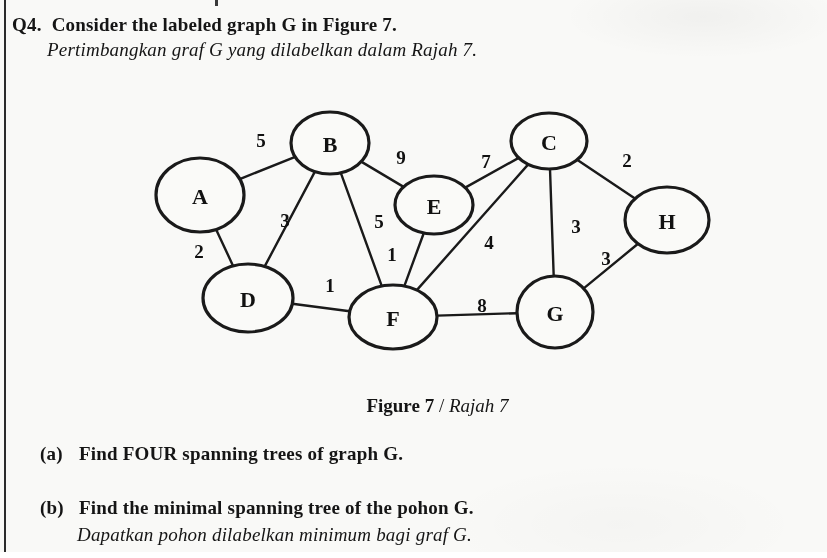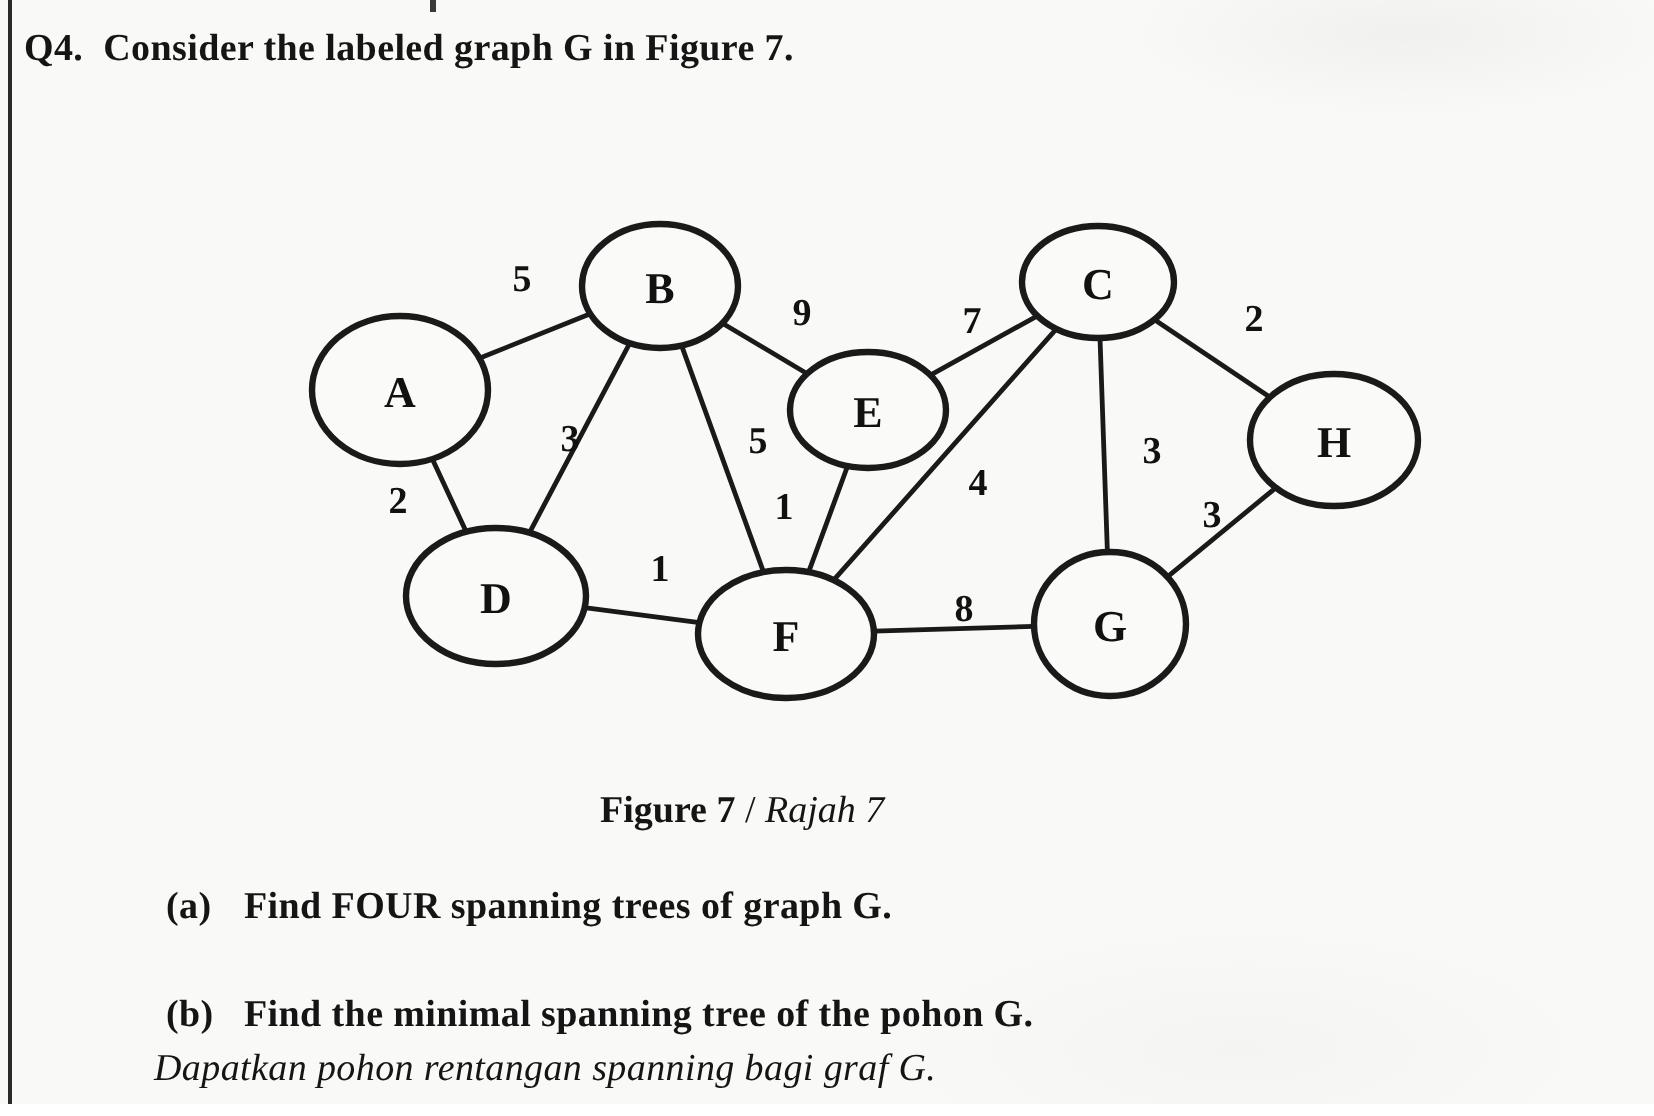--- a/index.html
+++ b/index.html
@@ -75,32 +75,31 @@
     font-size: 19px;
     font-weight: bold;
     text-anchor: middle;
     dominant-baseline: central;
     fill: #111111;
   }
   .caption {
     position: absolute;
     left: 300px; top: 395px;
     width: 275px;
-    text-align: left;
+    text-align: center;
     font-size: 19px;
     white-space: nowrap;
   }
   .part-row {
     position: absolute;
     left: 40px;
     font-size: 19px;
     font-weight: bold;
     white-space: nowrap;
     letter-spacing: 0.2px;
-    margin-left: 43px;
   }
   .part-row .part-label {
     display: inline-block;
     width: 39px;
   }
   .part-ms {
     position: absolute;
     left: 77px;
     font-size: 19px;
     font-style: italic;
@@ -116,20 +115,21 @@
 <body>
 
 <div class="page">
 
   <div class="left-rule"></div>
   <div class="scan-tick"></div>
 
   <div class="q-line1">
     <span class="qnum">Q4.</span><span>Consider the labeled graph G in Figure 7.</span>
   </div>
+  <div class="q-line2">Pertimbangkan graf G yang dilabelkan dalam Rajah 7.</div>
 
   <figure class="graph-figure">
     <svg id="graph-svg" width="827" height="558" viewBox="0 0 827 558">
         <line x1="239.7" y1="179.1" x2="295.2" y2="156.9" class="edge"></line>
         <line x1="216.1" y1="229.4" x2="233.1" y2="265.9" class="edge"></line>
         <line x1="314.9" y1="171.6" x2="264.7" y2="266.4" class="edge"></line>
         <line x1="361.2" y1="161.6" x2="403.6" y2="186.9" class="edge"></line>
         <line x1="340.8" y1="172.8" x2="381.8" y2="286.1" class="edge"></line>
         <line x1="292.3" y1="303.8" x2="349.7" y2="311.3" class="edge"></line>
         <line x1="423.8" y1="233.0" x2="404.3" y2="286.1" class="edge"></line>
@@ -175,15 +175,15 @@
     <span class="bold">Figure 7</span><span> / </span><span class="italic">Rajah 7</span>
   </div>
 
   <div class="part-row row-a">
     <span class="part-label">(a)</span><span>Find FOUR spanning trees of graph G.</span>
   </div>
 
   <div class="part-row row-b">
     <span class="part-label">(b)</span><span>Find the minimal spanning tree of the pohon G.</span>
   </div>
-  <div class="part-ms row-bms">Dapatkan pohon rentangan spanning bagi graf G.</div>
+  <div class="part-ms row-bms">Dapatkan pohon dilabelkan minimum bagi graf G.</div>
 
 </div>
 
 </body></html>

